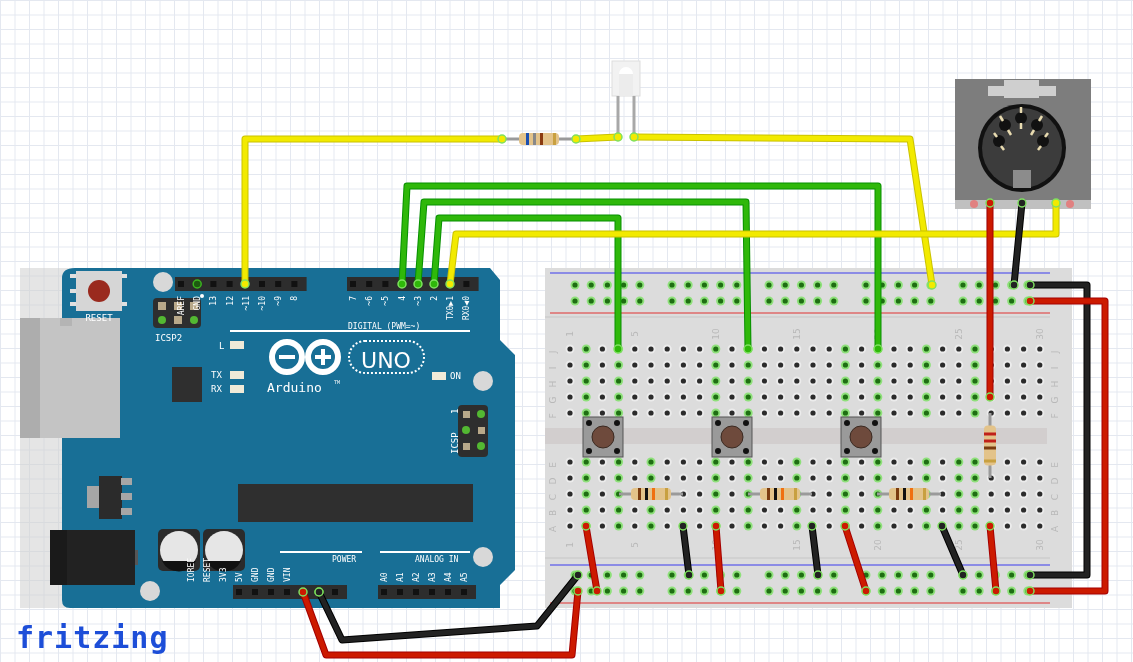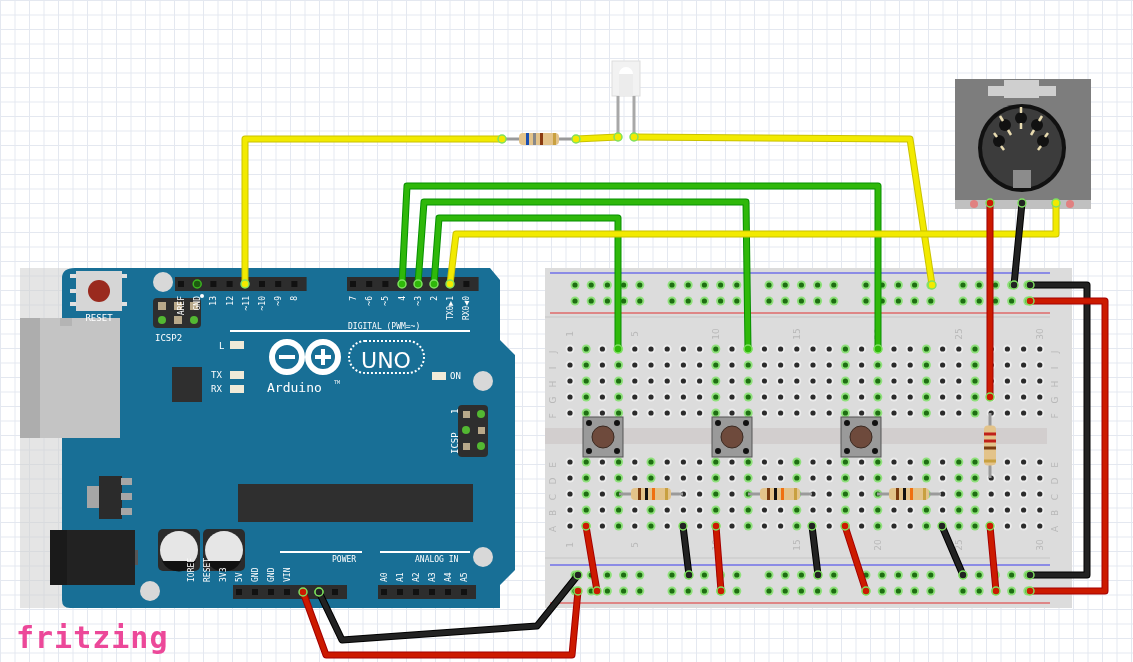--- a/index.html
+++ b/index.html
@@ -9,21 +9,21 @@
     background-image:
       linear-gradient(#e4e8f0 1px, transparent 1px),
       linear-gradient(90deg, #e4e8f0 1px, transparent 1px);
     background-size: 14.5px 14.5px;
     font-family: "DejaVu Sans", sans-serif;
   }
   #canvas { position:absolute; left:0; top:0; }
   .lbl { font-family: "DejaVu Sans Mono", monospace; fill:#ffffff; }
   .bblbl { font-family: "DejaVu Sans", sans-serif; fill:#b8b8b8; font-size:9px; }
   .logo { position:absolute; left:16px; top:620px; font-family:"DejaVu Sans Mono", monospace;
-          font-size:30px; color:#ec4899; letter-spacing:1px; font-weight:bold; }
+          font-size:30px; color:#1d4ed8; letter-spacing:1px; font-weight:bold; }
 </style>
 </head>
 <body>
 
 <svg id="canvas" width="1133" height="662" viewBox="0 0 1133 662">
 
   <g>
 
     <rect x="20" y="318" width="100" height="120" fill="#c4c4c4"></rect>
     <rect x="20" y="318" width="18" height="120" fill="#a8a8a8"></rect>

